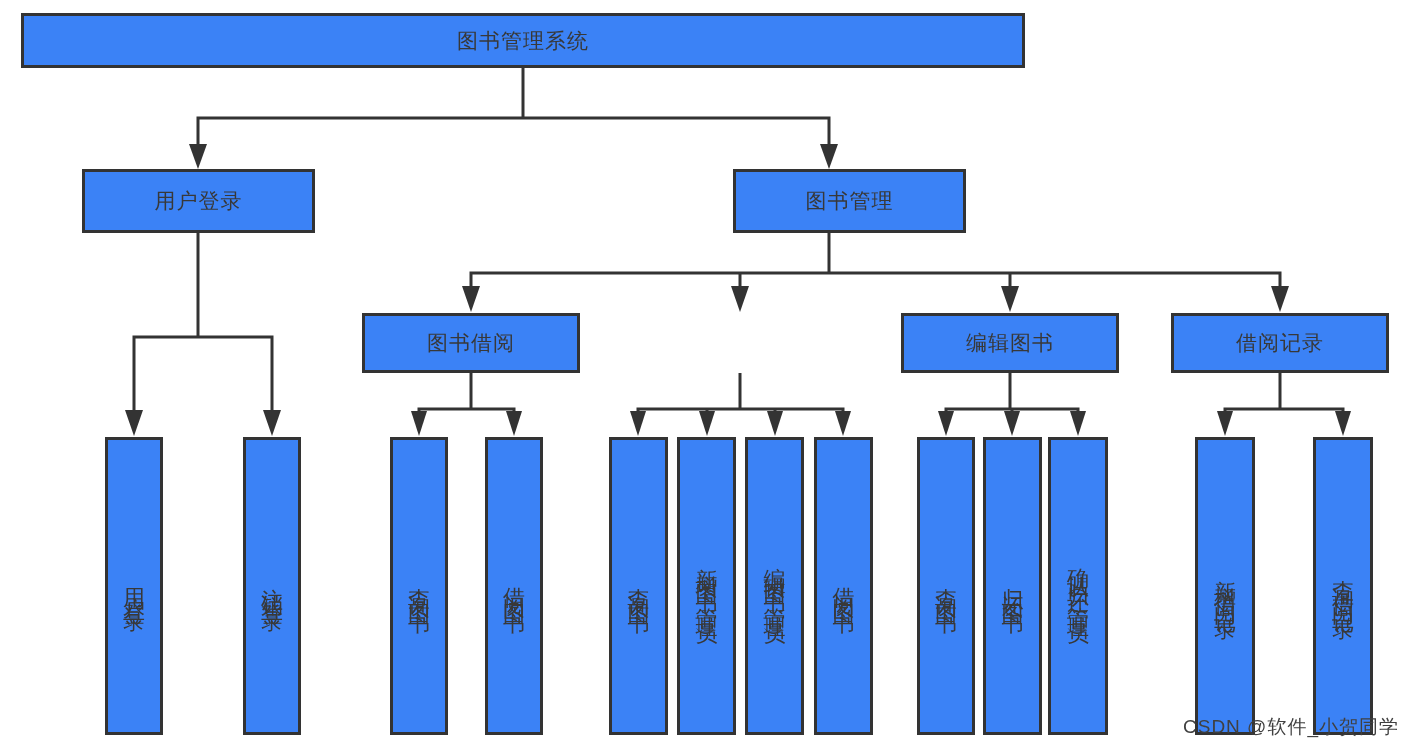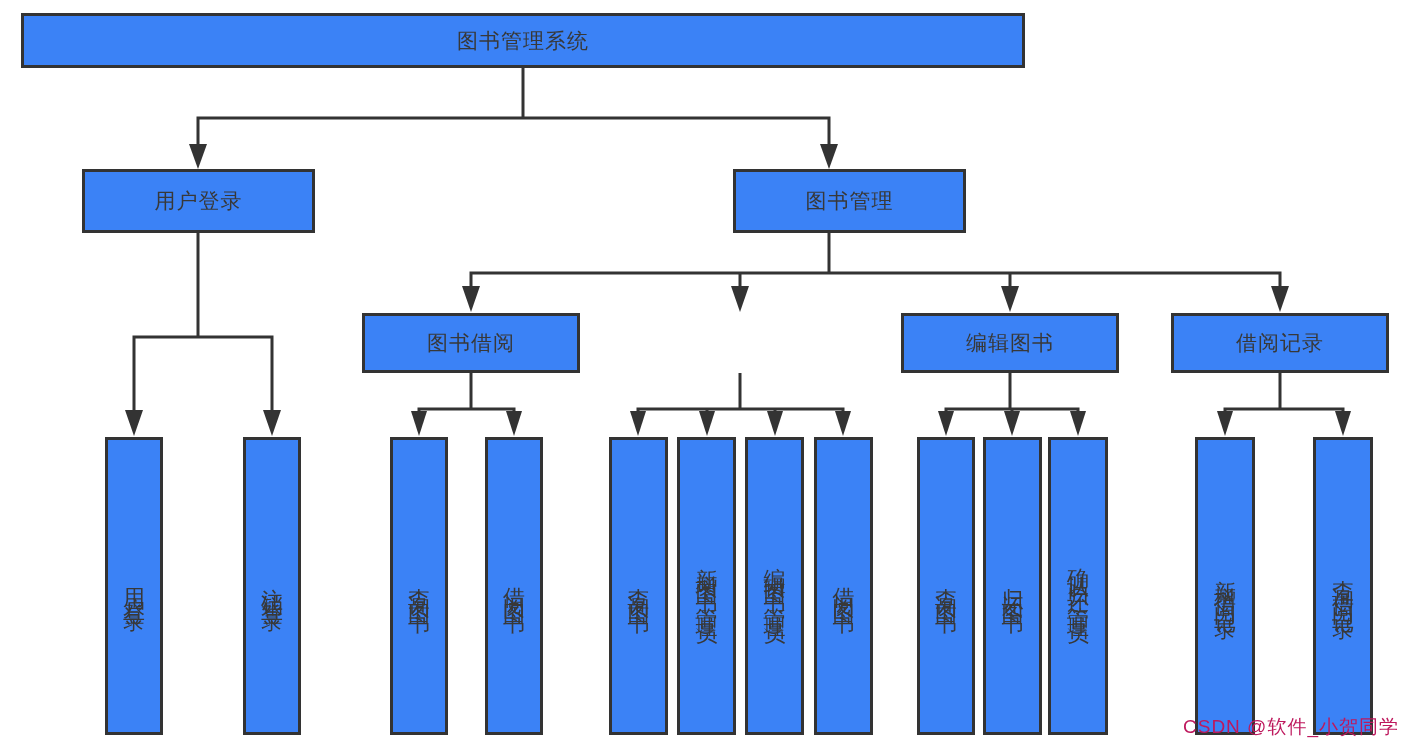--- a/index.html
+++ b/index.html
@@ -47,21 +47,21 @@
     text-orientation: mixed;
     letter-spacing: 8px;
     line-height: 1;
   }
   .watermark {
     position: absolute;
     left: 1183px;
     top: 714px;
     font-size: 19px;
     letter-spacing: 1px;
-    color: #be185d;
+    color: #404040;
     white-space: nowrap;
     z-index: 5;
   }
 </style>
 </head>
 <body>
 
 <div class="canvas">
 
   <svg class="connectors" viewBox="0 0 1405 747">

